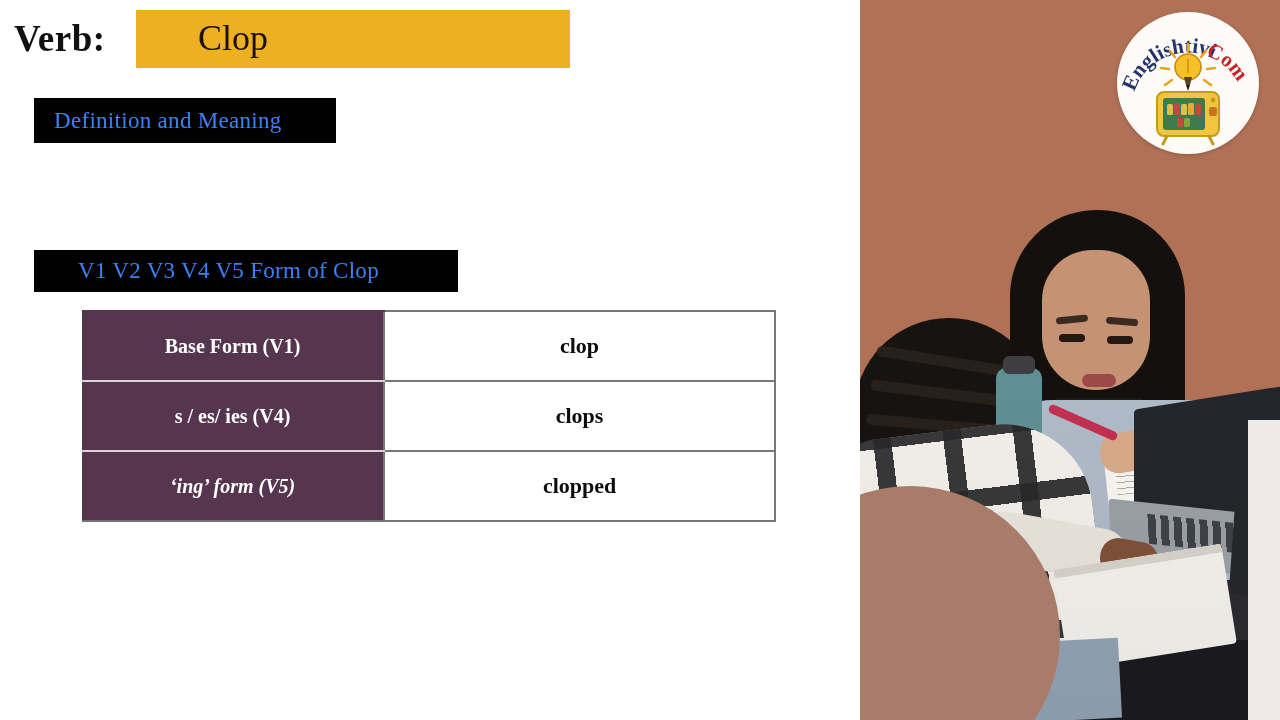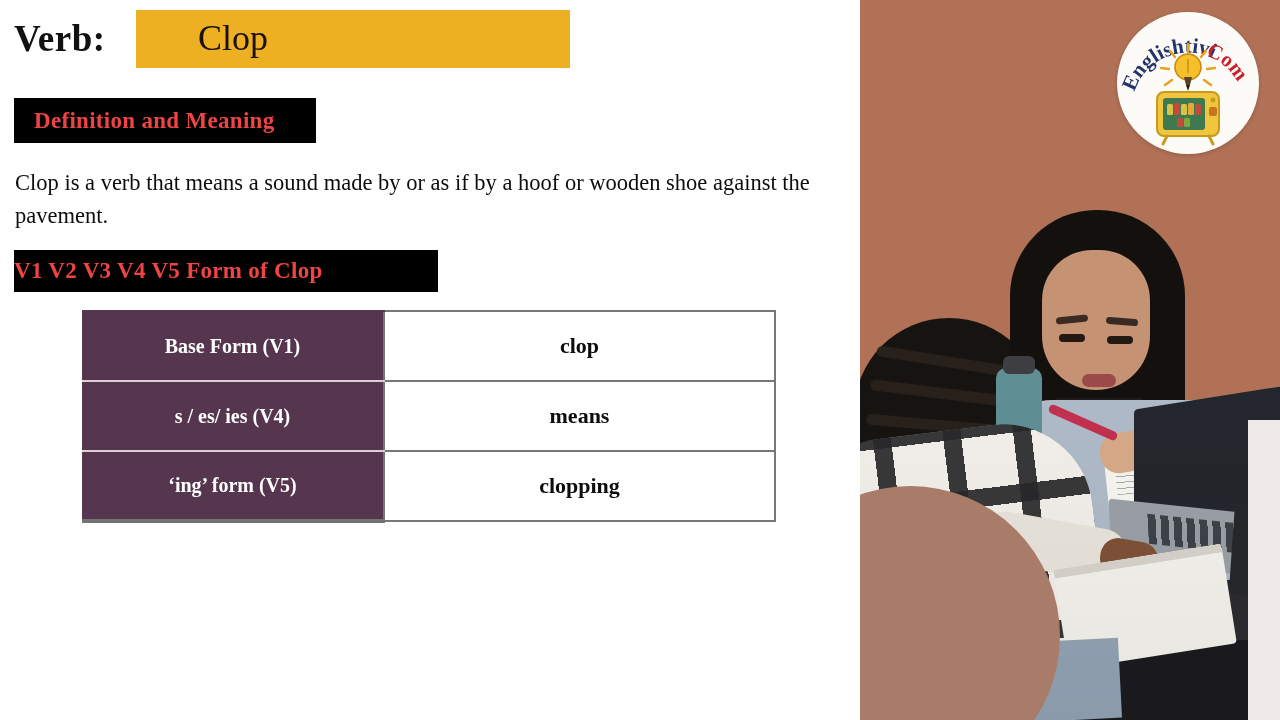--- a/index.html
+++ b/index.html
@@ -48,37 +48,39 @@
     position: absolute;
     left: 62px; top: 7px;
     font-size: 36px;
     color: #1a1008;
   }
 
   
   .banner {
     position: absolute;
     background: #000000;
-    color: #ef4444;
-    font-weight: bold;
+    color: #3b82f6;
+    font-weight: normal;
     display: flex;
     align-items: center;
     letter-spacing: 0.3px;
+    margin-left: 20px;
   }
   .banner-definition {
     left: 14px; top: 98px;
     width: 302px; height: 45px;
     font-size: 23px;
     padding-left: 20px;
     box-sizing: border-box;
   }
   .banner-forms {
     left: 14px; top: 250px;
     width: 424px; height: 42px;
     font-size: 23px;
+    padding-left: 44px;
     box-sizing: border-box;
   }
 
   
   .definition-text {
     position: absolute;
     left: 15px; top: 166px;
     width: 830px;
     font-size: 22.5px;
     line-height: 33px;
@@ -101,21 +103,21 @@
     width: 302px;
     background: #55364E;
     color: #ffffff;
     font-weight: bold;
     font-size: 20px;
     text-align: center;
     border-top: 2px solid #d8d2d6;
     border-bottom: 2px solid #d8d2d6;
   }
   .forms-table tr:first-child .cell-label { border-top: 2px solid #55364E; }
-  .forms-table tr:last-child  .cell-label { border-bottom: 4px solid #737373; }
+  .forms-table tr:last-child  .cell-label { border-bottom: 2px solid #737373; font-style: italic; }
   .cell-value {
     width: 392px;
     background: #ffffff;
     color: #0d0d0d;
     font-weight: bold;
     font-size: 22px;
     text-align: center;
     border: 2px solid #777777;
   }
 
@@ -471,37 +473,36 @@
 
   <div class="verb-row">
     <div class="verb-label">Verb:</div>
     <div class="verb-bar">
       <div class="verb-word">Clop</div>
     </div>
   </div>
 
   <div class="banner banner-definition">Definition and Meaning</div>
 
-  <div class="definition-text">Clop is a verb that means  a sound made by or as if by a hoof or wooden shoe against the pavement.</div>
 
   <div class="banner banner-forms">V1 V2 V3 V4 V5 Form of Clop</div>
 
   <table class="forms-table">
     <tbody>
       <tr>
         <td class="cell-label">Base Form (V1)</td>
         <td class="cell-value">clop</td>
       </tr>
       <tr>
         <td class="cell-label">s / es/ ies (V4)</td>
-        <td class="cell-value">means</td>
+        <td class="cell-value">clops</td>
       </tr>
       <tr>
         <td class="cell-label">‘ing’ form (V5)</td>
-        <td class="cell-value">clopping</td>
+        <td class="cell-value">clopped</td>
       </tr>
     </tbody>
   </table>
 
 </div>
 
 <div class="logo-badge">
   <svg class="logo-svg" width="142" height="142" viewBox="0 0 142 142">
     <defs>
       <path id="arcpath" d="M 16,86 A 56,56 0 0 1 126,86" fill="none"></path>

